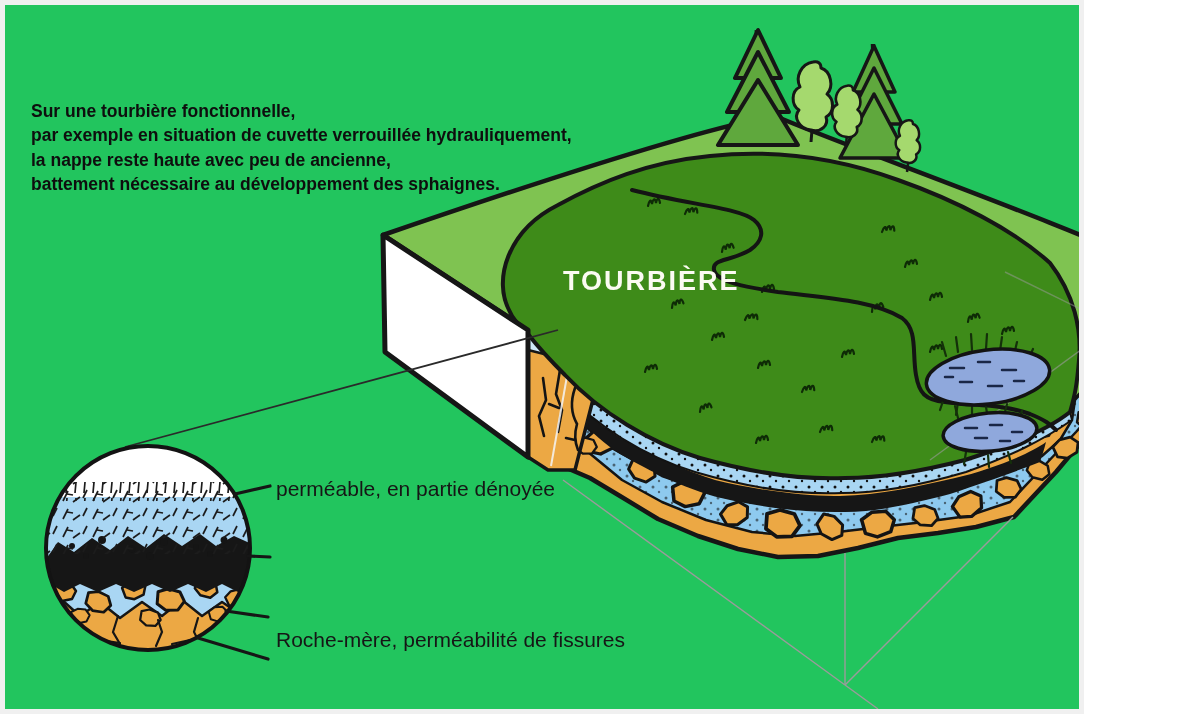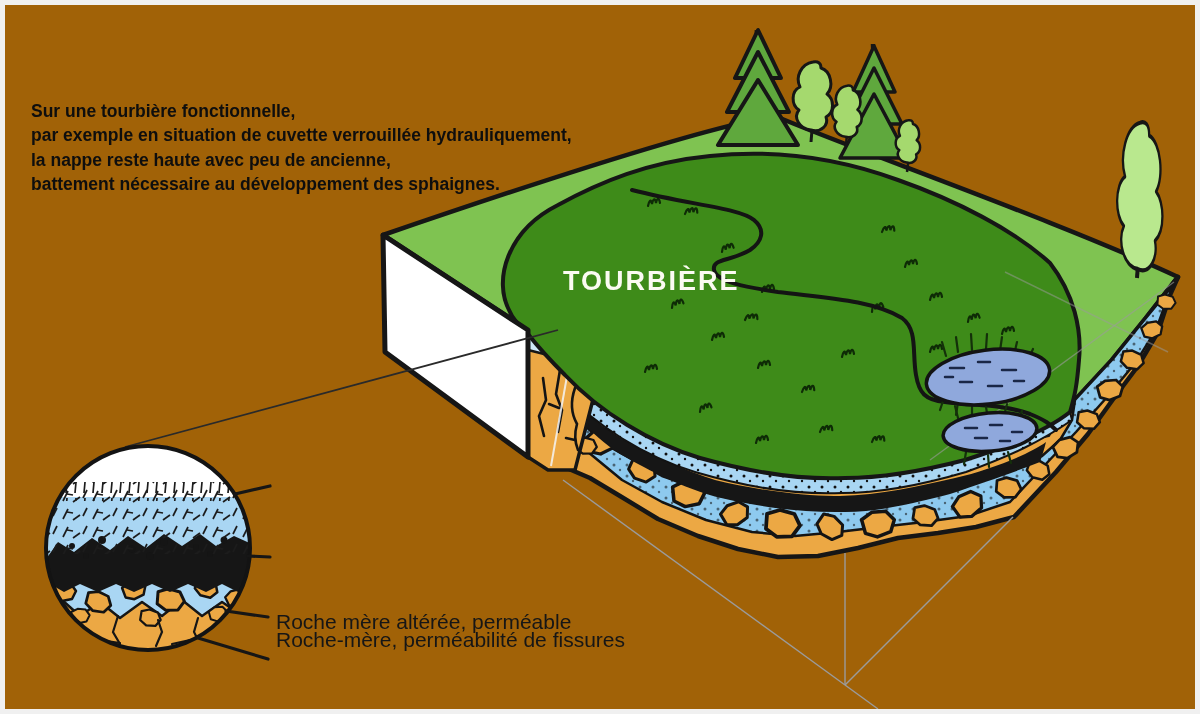--- a/index.html
+++ b/index.html
@@ -1,16 +1,16 @@
 <!DOCTYPE html>
 <html><head>
 <meta charset="utf-8">
 <style>
   html,body{margin:0;padding:0;background:#ffffff;}
-  .canvas{position:relative;width:1200px;height:714px;background:#a16207;overflow:hidden;
+  .canvas{position:relative;width:1084px;height:714px;background:#22c55e;overflow:hidden;
           font-family:"Liberation Sans", sans-serif;}
   .frame{position:absolute;inset:0;border:5px solid #f0f0f0;pointer-events:none;z-index:30;}
   .art{position:absolute;left:0;top:0;width:1200px;height:714px;z-index:1;}
   .intro{position:absolute;left:31px;top:99px;z-index:10;color:#0e0e0e;
          font-size:17.5px;font-weight:bold;line-height:24.4px;white-space:nowrap;}
   .lbl{position:absolute;z-index:10;color:#161616;font-size:21px;line-height:28px;white-space:nowrap;}
   .lbl div{white-space:nowrap;}
 </style>
 </head>
 <body>
@@ -281,18 +281,18 @@
 
     <g stroke="#161616" stroke-width="3.2" stroke-linecap="round">
       <path d="M235,494 L270,486"></path>
       <path d="M248,556 L270,557"></path>
       <path d="M226,611 L268,617"></path>
       <path d="M198,638 L268,659"></path>
     </g>
   </svg>
 
   <div class="lbl" style="left:276px;top:475px">
+    <div>perméable, en partie dénoyée</div>
   </div>
-  <div class="lbl" style="left:276px;top:608px">Roche mère altérée, perméable</div>
   <div class="lbl" style="left:276px;top:626px">Roche-mère, perméabilité de fissures</div>
 
   <div class="frame"></div>
 </div>
 
 </body></html>

